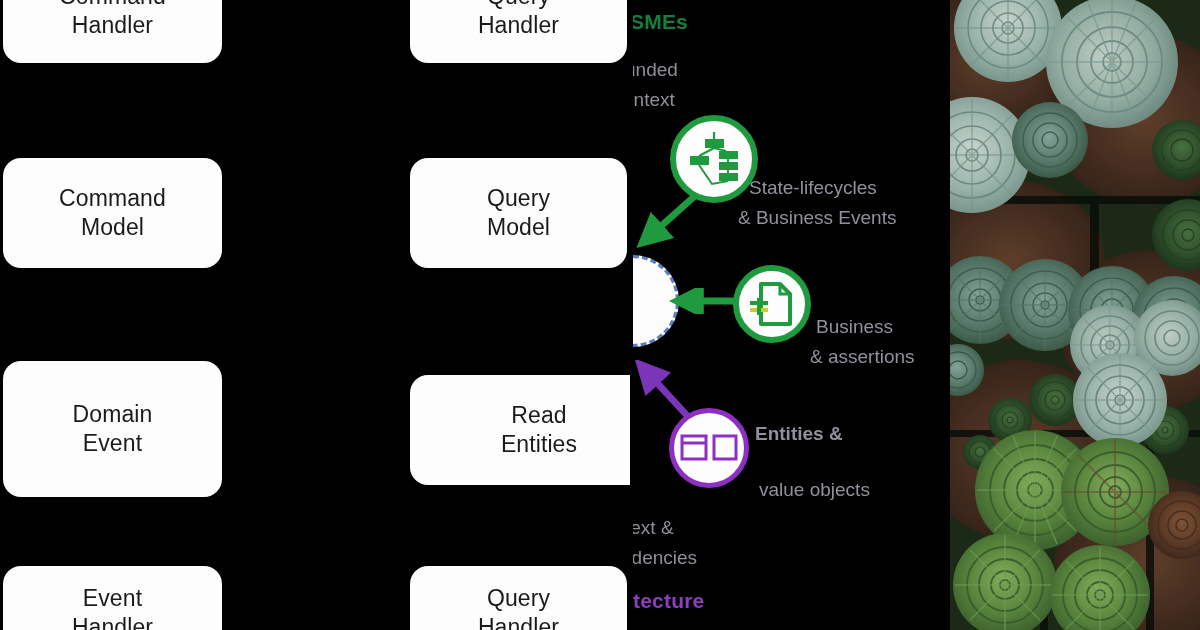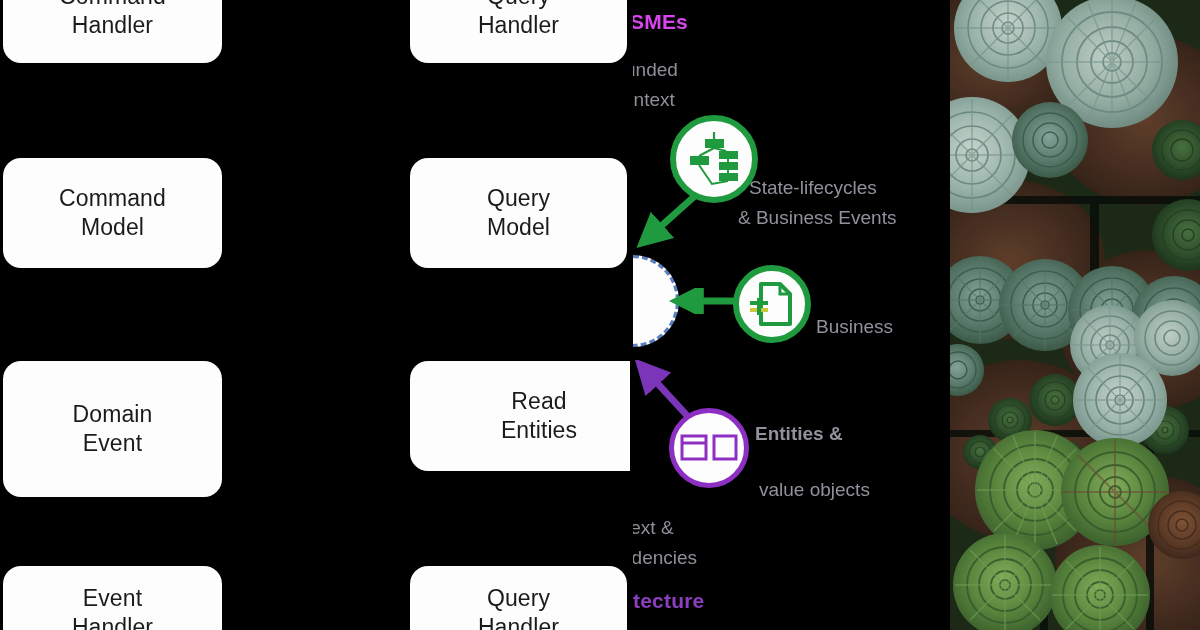--- a/index.html
+++ b/index.html
@@ -102,21 +102,21 @@
       </div>
     </div>
 
     <div class="cqrs-box" style="left:3px;top:361px;width:219px;height:136px;">
       <div>
         <span>Domain</span>
         <span>Event</span>
       </div>
     </div>
 
-    <div class="cqrs-box" style="left:410px;top:361px;width:258px;height:110px;">
+    <div class="cqrs-box" style="left:410px;top:375px;width:258px;height:110px;">
       <div>
         <span>Read</span>
         <span>Entities</span>
       </div>
     </div>
 
     <div class="cqrs-box" style="left:3px;top:566px;width:219px;height:110px;align-items:flex-start;padding-top:18px;">
       <div>
         <span>Event</span>
         <span>Handler</span>
@@ -127,21 +127,21 @@
       <div>
         <span>Query</span>
         <span>Handler</span>
       </div>
     </div>
 
   </div>
 
   <div class="panel-mid">
 
-    <div class="mid-head" style="left:-3px;top:10px;color:#d946ef;">SMEs</div>
+    <div class="mid-head" style="left:-3px;top:10px;color:#15803d;">SMEs</div>
 
     <div class="mid-sub" style="left:-8px;top:55px;">unded</div>
     <div class="mid-sub" style="left:-10px;top:85px;">ontext</div>
 
     <div class="mid-sub" style="left:-8px;top:513px;">text &amp;</div>
     <div class="mid-sub" style="left:-12px;top:543px;">ndencies</div>
 
     <div class="mid-head" style="left:-6px;top:589px;color:#8b3fbf;">itecture</div>
 
     <div class="dashed-blob"></div>
@@ -194,20 +194,21 @@
     <div class="node" style="left:100px;top:265px;width:78px;height:78px;border:6px solid #1f9a3e;">
       <svg width="46" height="50" viewBox="0 0 46 50">
         <path d="M12,5 H31 L41,15 V45 H12 Z" fill="none" stroke="#1f9a3e" stroke-width="4" stroke-linejoin="round"></path>
         <path d="M31,5 V15 H41" fill="none" stroke="#1f9a3e" stroke-width="3"></path>
         <line x1="1" y1="24" x2="19" y2="24" stroke="#1f9a3e" stroke-width="4"></line>
         <line x1="1" y1="31" x2="19" y2="31" stroke="#c9c93f" stroke-width="4"></line>
         <line x1="10" y1="19" x2="10" y2="36" stroke="#1f9a3e" stroke-width="4"></line>
       </svg>
     </div>
     <div class="node-label" style="left:183px;top:312px;">Business</div>
+    <div class="node-label" style="left:177px;top:342px;">&amp; assertions</div>
 
     <div class="node" style="left:36px;top:408px;width:80px;height:80px;border:5px solid #8e2fc4;">
       <svg width="58" height="32" viewBox="0 0 58 32">
         <rect x="2" y="4" width="24" height="23" fill="none" stroke="#8e2fc4" stroke-width="3"></rect>
         <line x1="2" y1="11" x2="26" y2="11" stroke="#8e2fc4" stroke-width="3"></line>
         <rect x="34" y="4" width="22" height="23" fill="none" stroke="#8e2fc4" stroke-width="3"></rect>
       </svg>
     </div>
     <div class="node-label" style="left:122px;top:419px;font-weight:bold;">Entities &amp;</div>
     <div class="node-label" style="left:110px;top:475px;margin-left:16px;">value objects</div>

